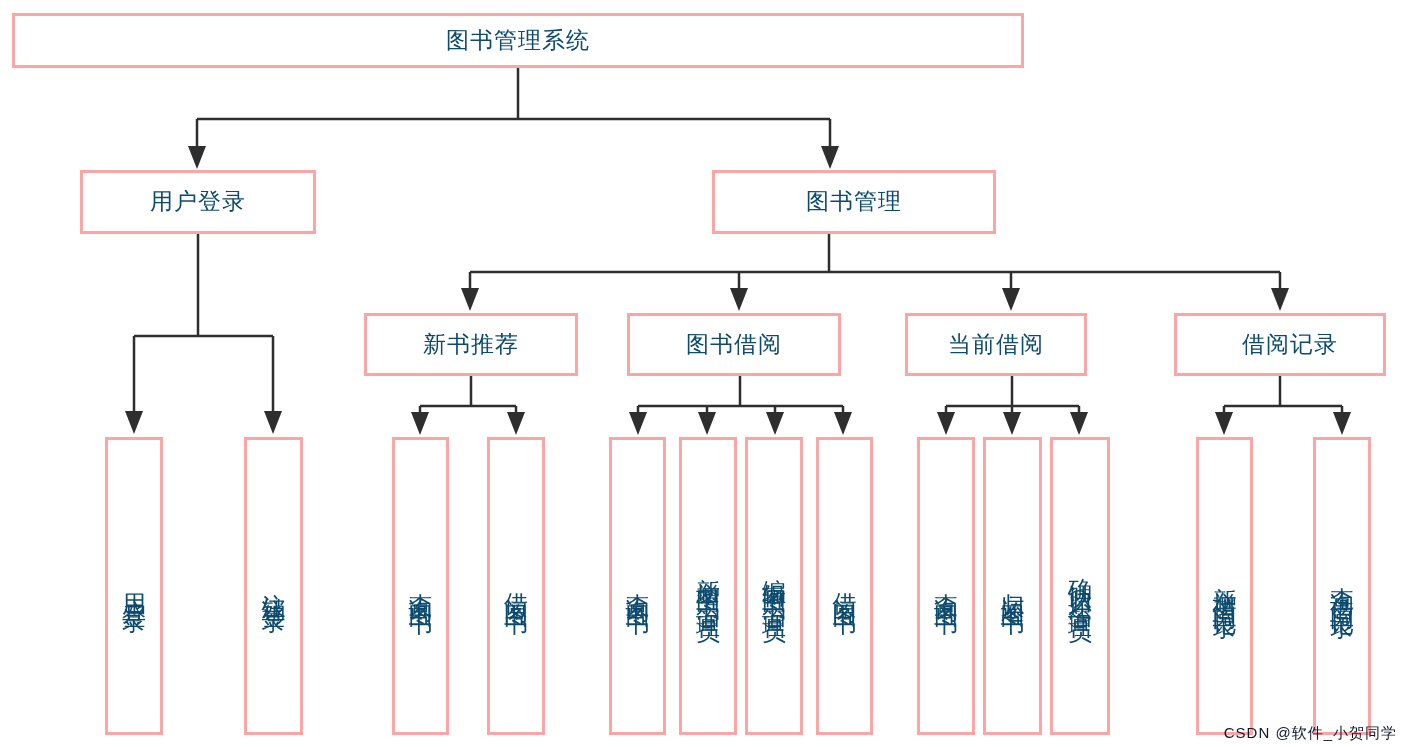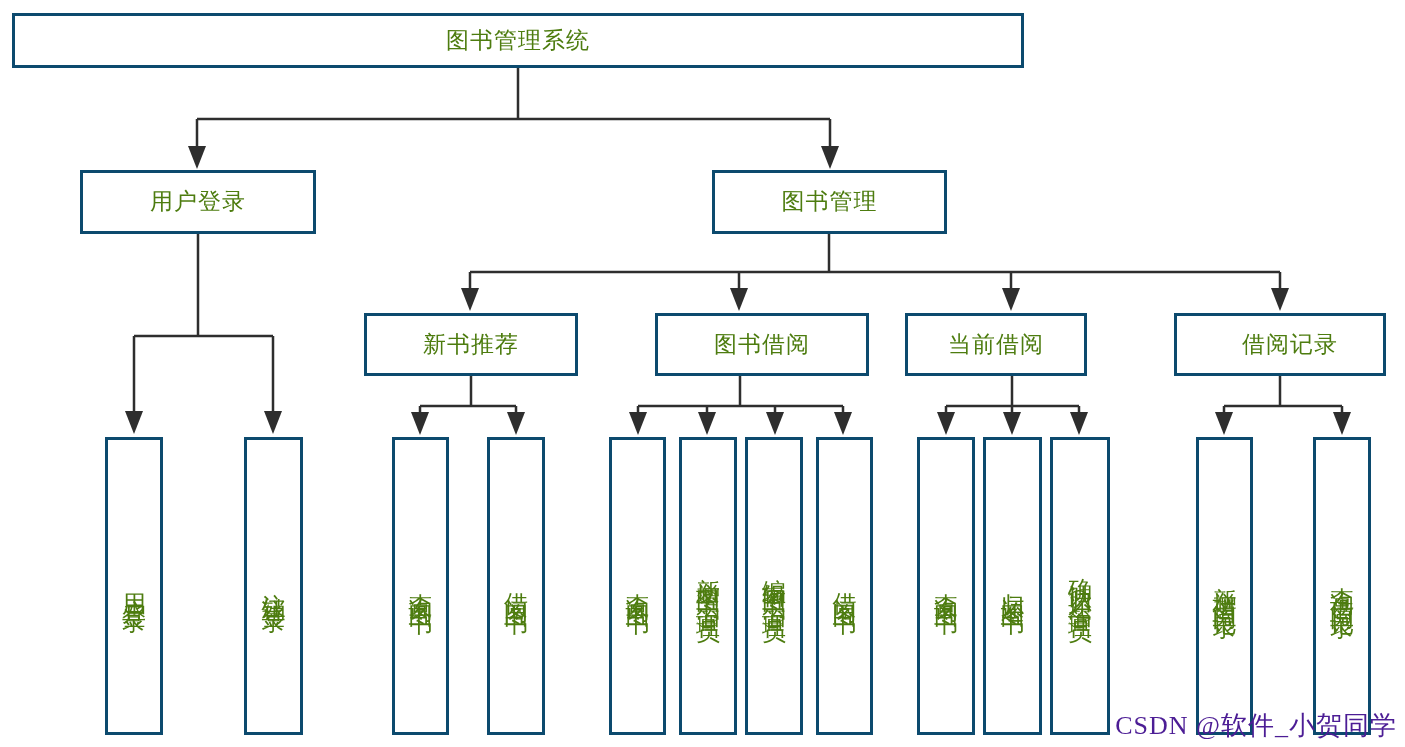--- a/index.html
+++ b/index.html
@@ -18,48 +18,47 @@
   .connectors {
     position: absolute;
     left: 0;
     top: 0;
     width: 1405px;
     height: 747px;
   }
   .node {
     position: absolute;
     box-sizing: border-box;
-    border: 3px solid #0c4a6e;
+    border: 3px solid #fca5a5;
     background: #ffffff;
-    color: #4d7c0f;
+    color: #0c4a6e;
     display: flex;
     align-items: center;
     justify-content: center;
     font-size: 23px;
     letter-spacing: 1px;
     text-align: center;
     line-height: 1.2;
   }
   .leaf {
     writing-mode: vertical-rl;
     text-orientation: mixed;
     font-size: 24px;
     letter-spacing: 6px;
     line-height: 1;
   }
   .watermark {
     position: absolute;
     right: 8px;
     bottom: 4px;
-    font-size: 26px;
-    color: #4c1d95;
+    font-size: 15px;
+    color: #0f172a;
     letter-spacing: 1px;
     white-space: nowrap;
     z-index: 5;
-    font-family: Liberation Serif, serif;
   }
 </style>
 </head>
 <body>
 
 <div class="canvas">
 
   <svg class="connectors" viewBox="0 0 1405 747" xmlns="http://www.w3.org/2000/svg" aria-hidden="true">
     <g stroke="#2e2e2e" stroke-width="2.5" fill="none">
       <path d="M518 68 V119 M197 119 H830 M197 119 V150 M830 119 V150"></path>
@@ -89,24 +88,24 @@
       <polygon points="1003,412 1021,412 1012,435"></polygon>
       <polygon points="1070,412 1088,412 1079,435"></polygon>
       <polygon points="1215,412 1233,412 1224,435"></polygon>
       <polygon points="1333,412 1351,412 1342,435"></polygon>
     </g>
   </svg>
 
   <div class="node" style="left:12px; top:13px; width:1012px; height:55px;">图书管理系统</div>
 
   <div class="node" style="left:80px; top:170px; width:236px; height:64px;">用户登录</div>
-  <div class="node" style="left:712px; top:170px; width:235px; height:64px;">图书管理</div>
+  <div class="node" style="left:712px; top:170px; width:284px; height:64px;">图书管理</div>
 
   <div class="node" style="left:364px; top:313px; width:214px; height:63px;">新书推荐</div>
-  <div class="node" style="left:655px; top:313px; width:214px; height:63px;">图书借阅</div>
+  <div class="node" style="left:627px; top:313px; width:214px; height:63px;">图书借阅</div>
   <div class="node" style="left:905px; top:313px; width:182px; height:63px;">当前借阅</div>
   <div class="node" style="left:1174px; top:313px; width:212px; height:63px;padding-left:20px;">借阅记录</div>
 
   <div class="node leaf" style="left:105px; top:437px; width:58px; height:298px;">用户登录</div>
   <div class="node leaf" style="left:244px; top:437px; width:59px; height:298px;">注销登录</div>
 
   <div class="node leaf" style="left:392px; top:437px; width:57px; height:298px;">查询图书</div>
   <div class="node leaf" style="left:487px; top:437px; width:58px; height:298px;">借阅图书</div>
 
   <div class="node leaf" style="left:609px; top:437px; width:57px; height:298px;">查询图书</div>

